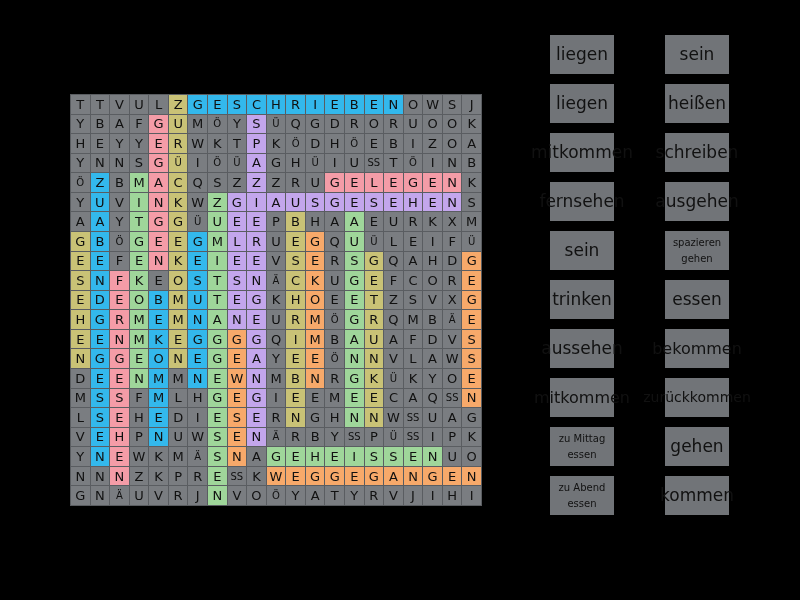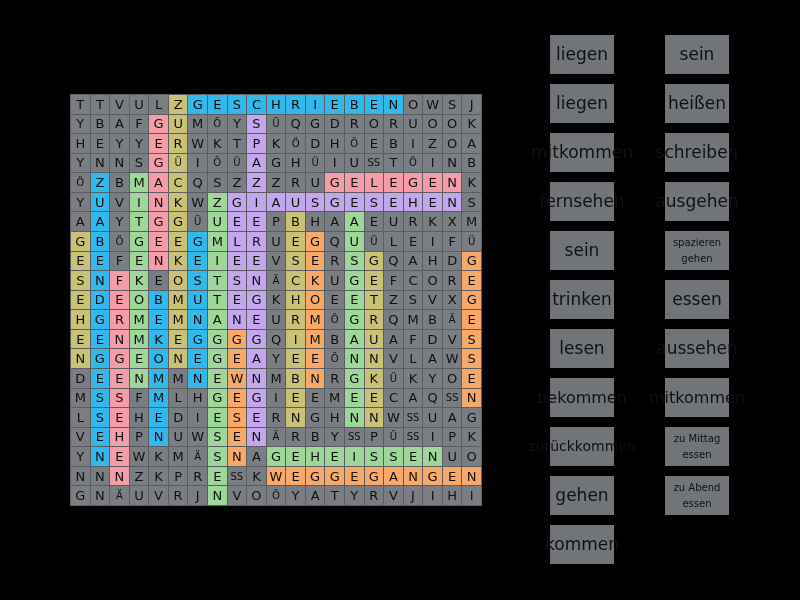--- a/index.html
+++ b/index.html
@@ -504,23 +504,20 @@
     <div class="word two">
       <span>spazieren gehen</span>
     </div>
     <div class="word">
       <span>trinken</span>
     </div>
     <div class="word">
       <span>essen</span>
     </div>
     <div class="word">
-      <span>lesen</span>
-    </div>
-    <div class="word">
       <span>aussehen</span>
     </div>
     <div class="word mid">
       <span>bekommen</span>
     </div>
     <div class="word mid">
       <span>mitkommen</span>
     </div>
     <div class="word tiny">
       <span>zurückkommen</span>

